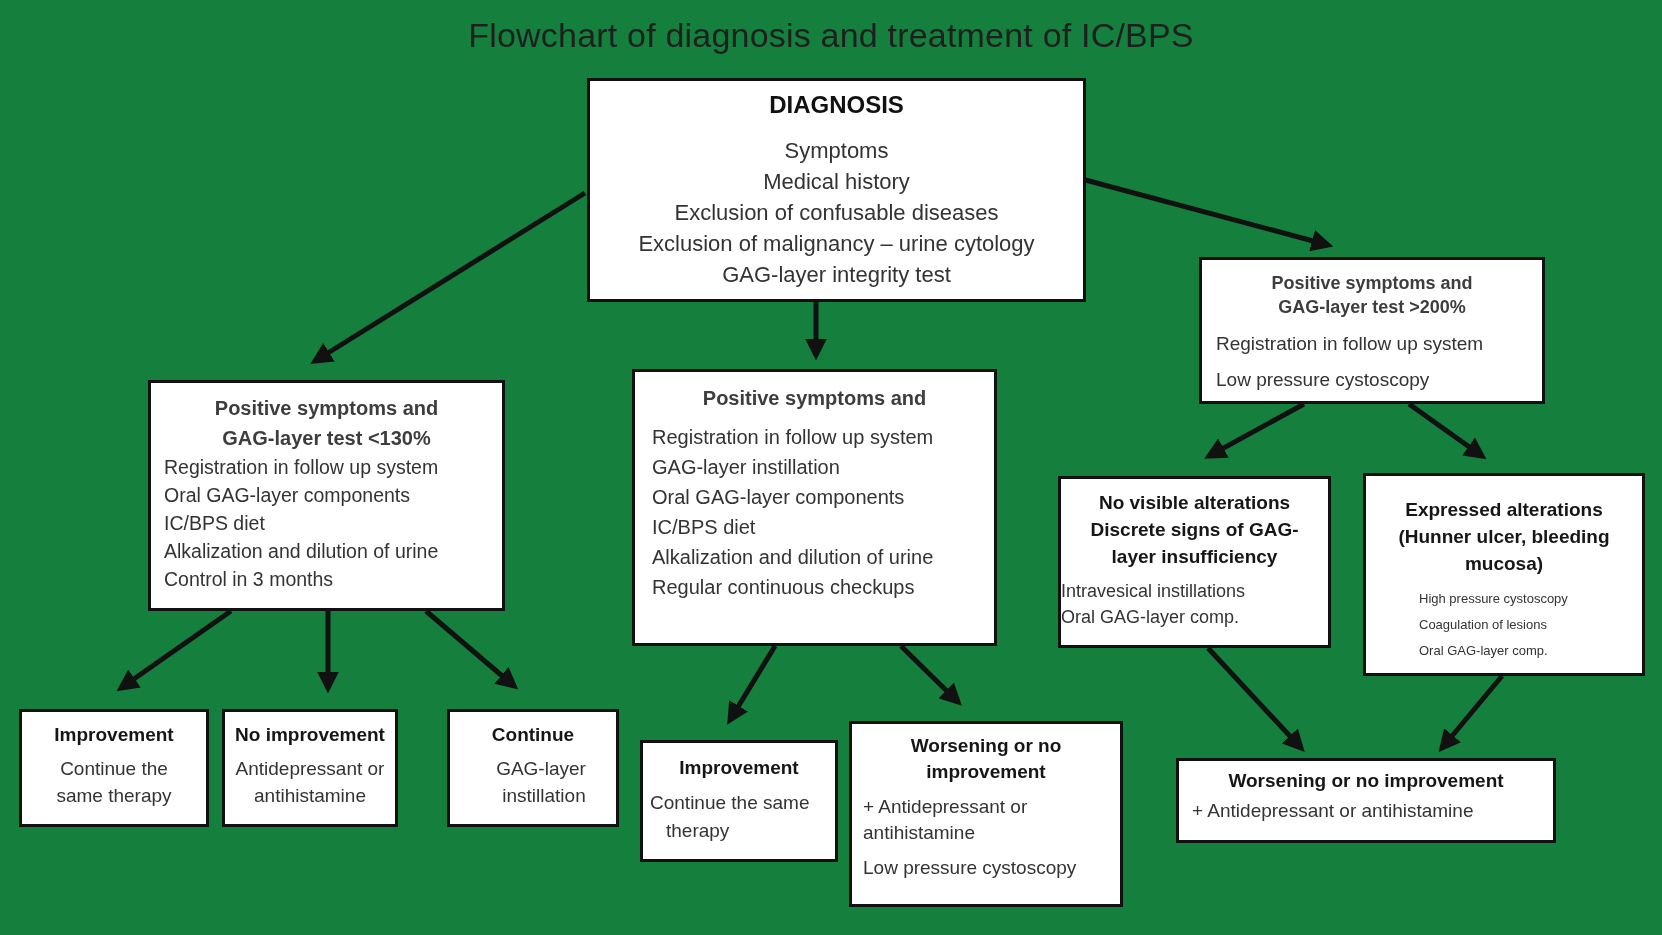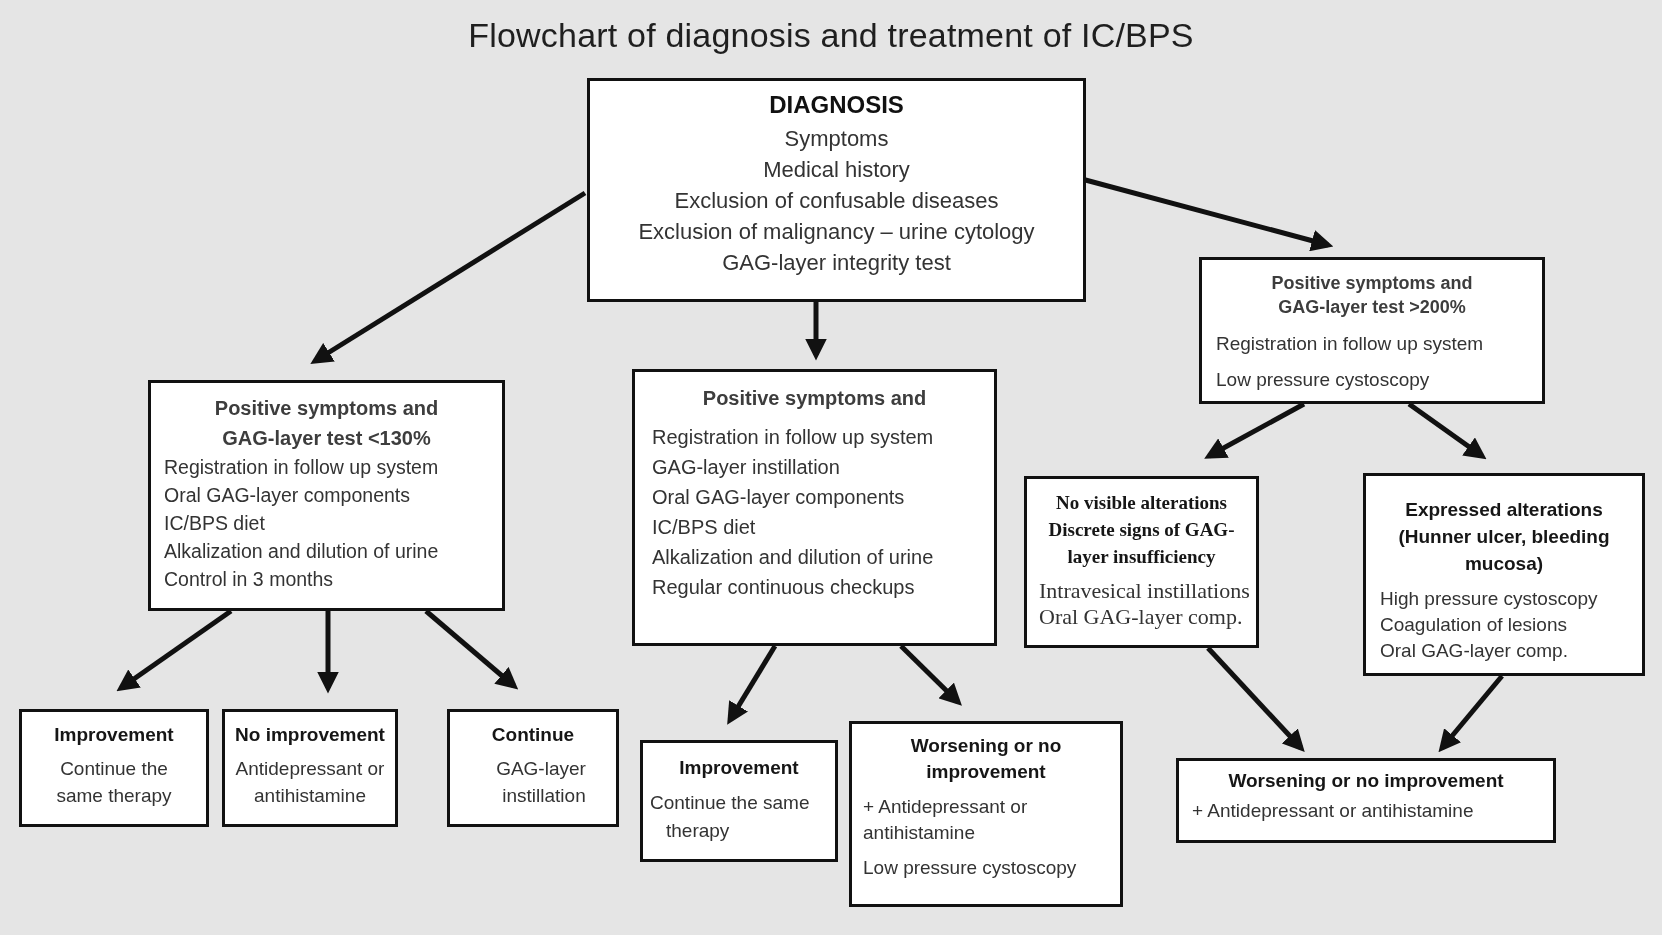--- a/index.html
+++ b/index.html
@@ -5,21 +5,21 @@
 <style>
   html, body {
     margin: 0;
     padding: 0;
     background: #ffffff;
   }
   #canvas {
     position: relative;
     width: 1662px;
     height: 935px;
-    background: #e5e5e5;
+    background: #15803d;
     font-family: "Liberation Sans", sans-serif;
     color: #2e2e2e;
     overflow: hidden;
   }
   #chart-title {
     position: absolute;
     left: 0;
     top: 16px;
     width: 100%;
     text-align: center;
@@ -48,21 +48,21 @@
   }
   .body-line {
     color: #333333;
     text-align: left;
   }
   .centered .body-line { text-align: center; }
   .indent { padding-left: 18px; }
 
   
   #diagnosis { left: 587px; top: 78px; width: 499px; height: 224px; padding-top: 10px; }
-  #diagnosis .heading { font-size: 24px; color: #111111; margin-bottom: 4px; }
+  #diagnosis .heading { font-size: 24px; color: #111111; margin-bottom: 16px; }
   #diagnosis .body-line { font-size: 22px; line-height: 31px; text-align: center; }
 
   
   #branch-low { left: 148px; top: 380px; width: 357px; height: 231px; padding: 10px 0 0 0; }
   #branch-low .heading { font-size: 20px; line-height: 30px; color: #3d3d3d; }
   #branch-low .body-line { font-size: 19.5px; line-height: 28px; padding-left: 13px; }
 
   #branch-mid { left: 632px; top: 369px; width: 365px; height: 277px; padding: 12px 0 0 0; }
   #branch-mid .heading { font-size: 20px; line-height: 29px; color: #3d3d3d; }
   #branch-mid .body { margin-top: 9px; }
@@ -89,29 +89,29 @@
   #improvement-mid { left: 640px; top: 740px; width: 198px; height: 122px; padding-top: 14px; }
   #improvement-mid .heading { font-size: 19px; color: #161616; margin-bottom: 10px; }
   #improvement-mid .body-line { font-size: 19px; line-height: 28px; padding-left: 7px; }
   #improvement-mid .indent { padding-left: 23px; }
 
   #worsening-mid { left: 849px; top: 721px; width: 274px; height: 186px; padding-top: 9px; }
   #worsening-mid .heading { font-size: 19px; line-height: 26px; color: #161616; }
   #worsening-mid .body-line { font-size: 19px; line-height: 26px; padding-left: 11px; margin-top: 9px; }
 
   
-  #no-visible { left: 1024px; top: 476px; width: 235px; height: 172px; padding-top: 10px; font-family: Liberation Serif, serif; }
+  #no-visible { left: 1058px; top: 476px; width: 273px; height: 172px; padding-top: 10px; }
   #no-visible .heading { font-size: 19px; line-height: 27px; color: #161616; }
   #no-visible .body { margin-top: 8px; }
-  #no-visible .body-line { font-size: 22px; line-height: 26px; padding-left: 12px; }
+  #no-visible .body-line { font-size: 18px; line-height: 26px; }
 
   #expressed { left: 1363px; top: 473px; width: 282px; height: 203px; padding-top: 20px; }
   #expressed .heading { font-size: 19px; line-height: 27px; color: #161616; }
   #expressed .body { margin-top: 9px; }
-  #expressed .body-line { font-size: 19px; line-height: 26px; padding-left: 14px; }
+  #expressed .body-line { font-size: 13px; line-height: 26px; padding-left: 14px; margin-left: 39px; }
 
   #worsening-bottom { left: 1176px; top: 758px; width: 380px; height: 85px; padding-top: 9px; }
   #worsening-bottom .heading { font-size: 19px; color: #161616; margin-bottom: 8px; }
   #worsening-bottom .body-line { font-size: 19px; padding-left: 13px; }
 </style>
 </head>
 <body>
 
 <div id="canvas">
 

